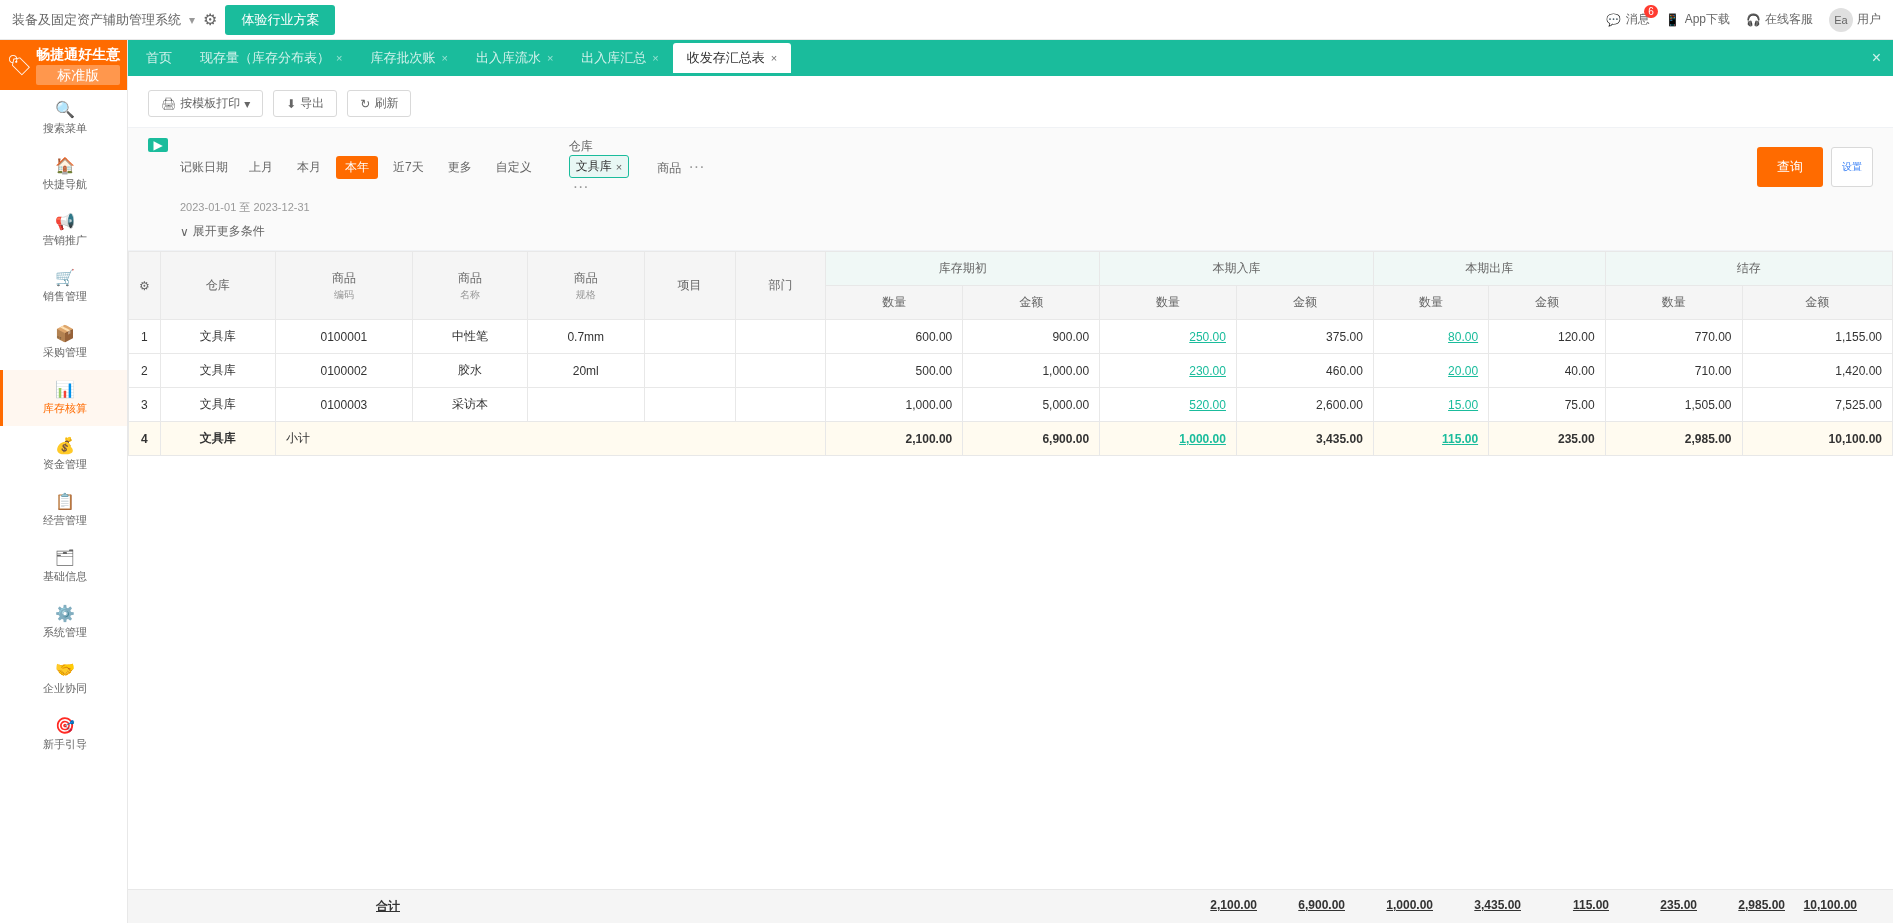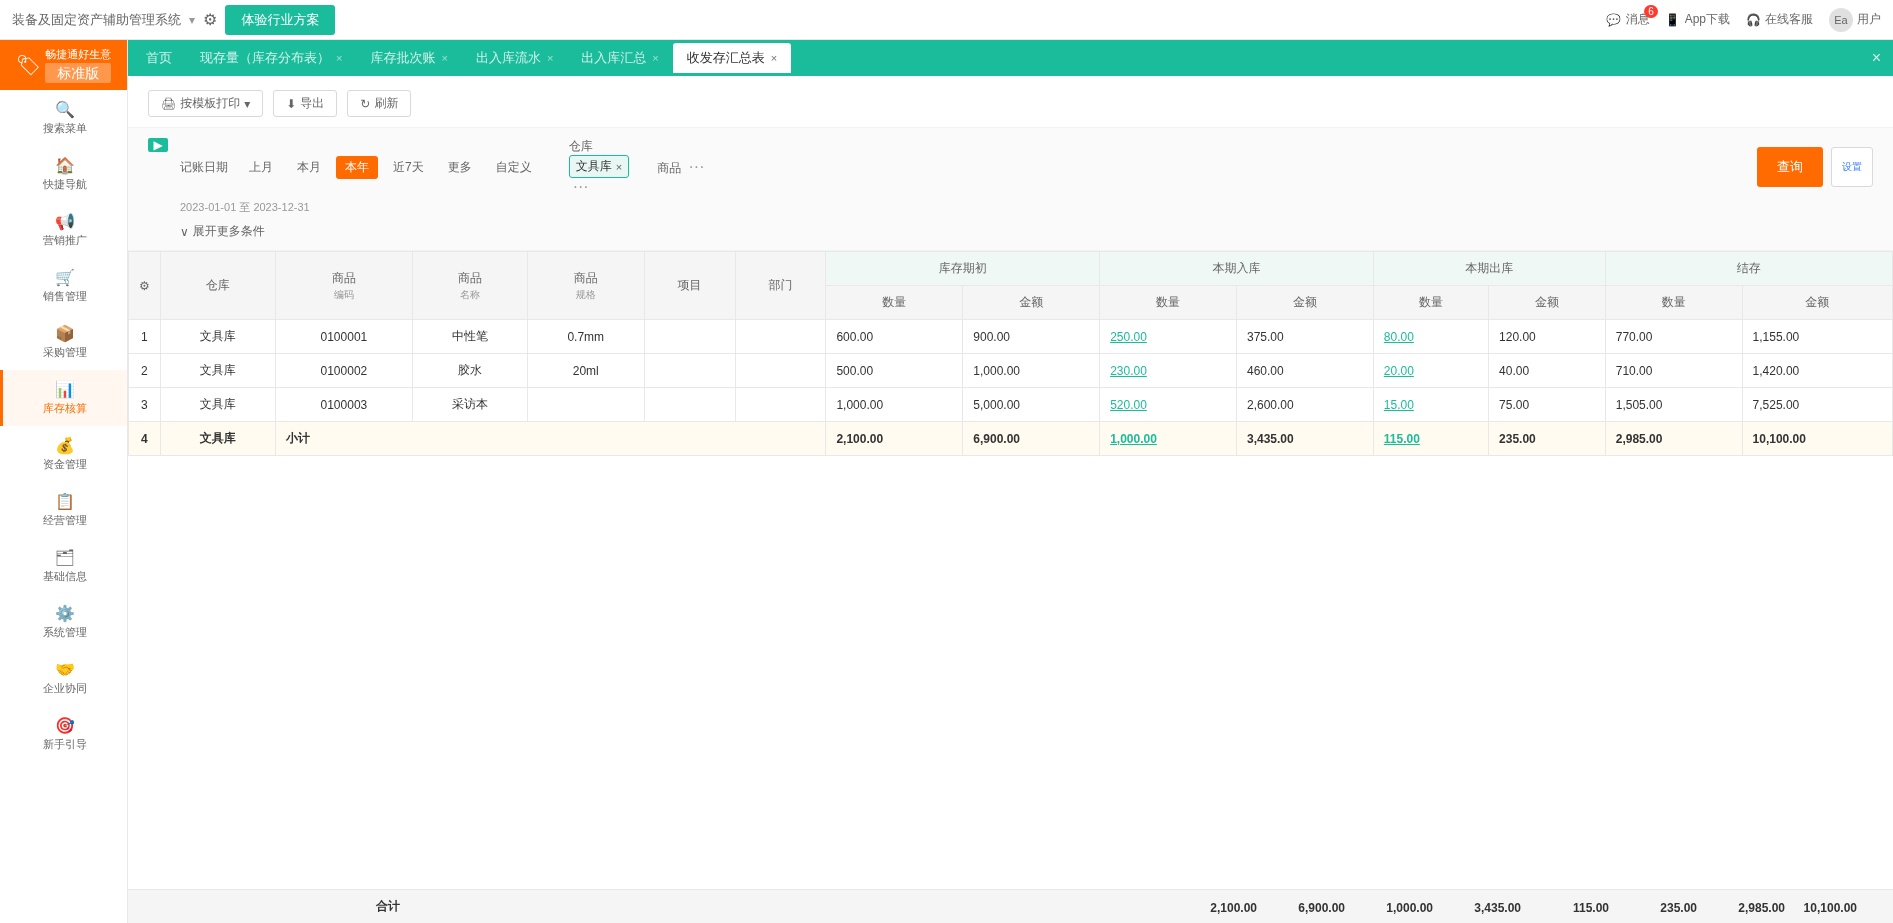--- a/index.html
+++ b/index.html
@@ -50,42 +50,42 @@
     .expand-btn { display: flex; align-items: center; gap: 4px; color: #666; cursor: pointer; font-size: 12px; margin-top: 8px; }
 
     
     .table-wrapper { padding: 0 0 60px 0; }
     table { width: 100%; border-collapse: collapse; font-size: 12px; }
     thead tr { background: #f5f5f5; }
     thead th { padding: 8px 10px; text-align: center; border: 1px solid #e8e8e8; color: #666; font-weight: normal; white-space: nowrap; }
     tbody tr { background: #fff; }
     tbody tr.subtotal { background: #fffbf0; font-weight: bold; }
     tbody td { padding: 8px 10px; border: 1px solid #e8e8e8; text-align: center; white-space: nowrap; }
-    tbody td.number { text-align: left; }
+    tbody td.number { text-align: right; }
     tbody td.underline { text-decoration: underline; cursor: pointer; color: #1abc9c; }
 
     
     .bottom-total { position: fixed; bottom: 0; left: 128px; right: 0; background: #f5f5f5; border-top: 1px solid #e8e8e8; padding: 8px 20px; display: flex; align-items: center; font-size: 12px; font-weight: bold; gap: 0; }
     .btn-experience { background: #1abc9c; color: #fff; border: none; border-radius: 3px; padding: 6px 16px; cursor: pointer; font-size: 13px; }
     .btn-outline { background: #fff; color: #666; border: 1px solid #d9d9d9; border-radius: 3px; padding: 4px 12px; cursor: pointer; font-size: 12px; display: flex; align-items: center; gap: 4px; }
     .btn-query { background: #ff6b00; color: #fff; border: none; border-radius: 3px; padding: 6px 20px; cursor: pointer; font-size: 13px; }
     .btn-settings { background: #fff; color: #3b82f6; border: 1px solid #d9d9d9; border-radius: 3px; padding: 12px 10px; cursor: pointer; font-size: 10px; }
     .gear-btn { color: #666; cursor: pointer; font-size: 16px; }
     .top-icon-btn { display: flex; align-items: center; gap: 4px; color: #666; cursor: pointer; font-size: 12px; position: relative; }
     .badge { background: #ff3b30; color: #fff; border-radius: 8px; font-size: 10px; padding: 1px 4px; position: absolute; top: -6px; right: -8px; }
 
     
     .expand-arrow { background: #1abc9c; color: #fff; border: none; width: 20px; display: flex; align-items: center; justify-content: center; cursor: pointer; border-radius: 2px; font-size: 12px; align-self: stretch; }
 
     .filter-section { display: flex; align-items: flex-start; gap: 12px; padding: 10px 20px; background: #fafafa; border-bottom: 1px solid #f0f2f5; }
     .filter-left-arrow { display: flex; align-items: center; }
     .filter-main { flex: 1; }
 
     .col-group-header { background: #f0f8f6; }
-    .logo-main { font-size: 11px; font-weight: normal; }
+    .logo-main { font-size: 14px; font-weight: bold; }
     .logo-edition { font-size: 14px; background: rgba(255,255,255,0.3); padding: 1px 4px; border-radius: 2px; margin-top: 2px; }
   </style>
 </head>
 <body>
 
 <div class="app-wrapper">
 
   <div class="top-bar">
     <div class="top-bar-left">
       <span style="color:#666;font-size:13px;">装备及固定资产辅助管理系统</span>
@@ -354,38 +354,38 @@
                   <td class="number">2,600.00</td>
                   <td class="number underline">15.00</td>
                   <td class="number">75.00</td>
                   <td class="number">1,505.00</td>
                   <td class="number">7,525.00</td>
                 </tr>
 
                 <tr class="subtotal">
                   <td>4</td>
                   <td style="font-weight:bold;">文具库</td>
-                  <td colspan="5" style="text-align:left;font-weight:bold;">小计</td>
+                  <td colspan="5" style="text-align:left;font-weight:normal;">小计</td>
                   <td class="number">2,100.00</td>
                   <td class="number">6,900.00</td>
                   <td class="number underline" style="font-weight:bold;">1,000.00</td>
                   <td class="number">3,435.00</td>
                   <td class="number underline" style="font-weight:bold;">115.00</td>
                   <td class="number">235.00</td>
                   <td class="number">2,985.00</td>
                   <td class="number">10,100.00</td>
                 </tr>
               </tbody>
             </table>
           </div>
         </div>
       </div>
 
       <div class="bottom-total">
-        <div style="display:flex;width:100%;align-items:flex-end;">
+        <div style="display:flex;width:100%;align-items:flex-start;text-decoration:underline;">
           <div style="width:480px;text-align:center;">合计</div>
           <div style="flex:1;display:flex;justify-content:flex-end;gap:0;align-items:center;">
             <div style="width:88px;text-align:right;">2,100.00</div>
             <div style="width:88px;text-align:right;">6,900.00</div>
             <div style="width:88px;text-align:right;">1,000.00</div>
             <div style="width:88px;text-align:right;">3,435.00</div>
             <div style="width:88px;text-align:right;">115.00</div>
             <div style="width:88px;text-align:right;">235.00</div>
             <div style="width:88px;text-align:right;">2,985.00</div>
             <div style="width:88px;text-align:right;padding-right:16px;">10,100.00</div>

